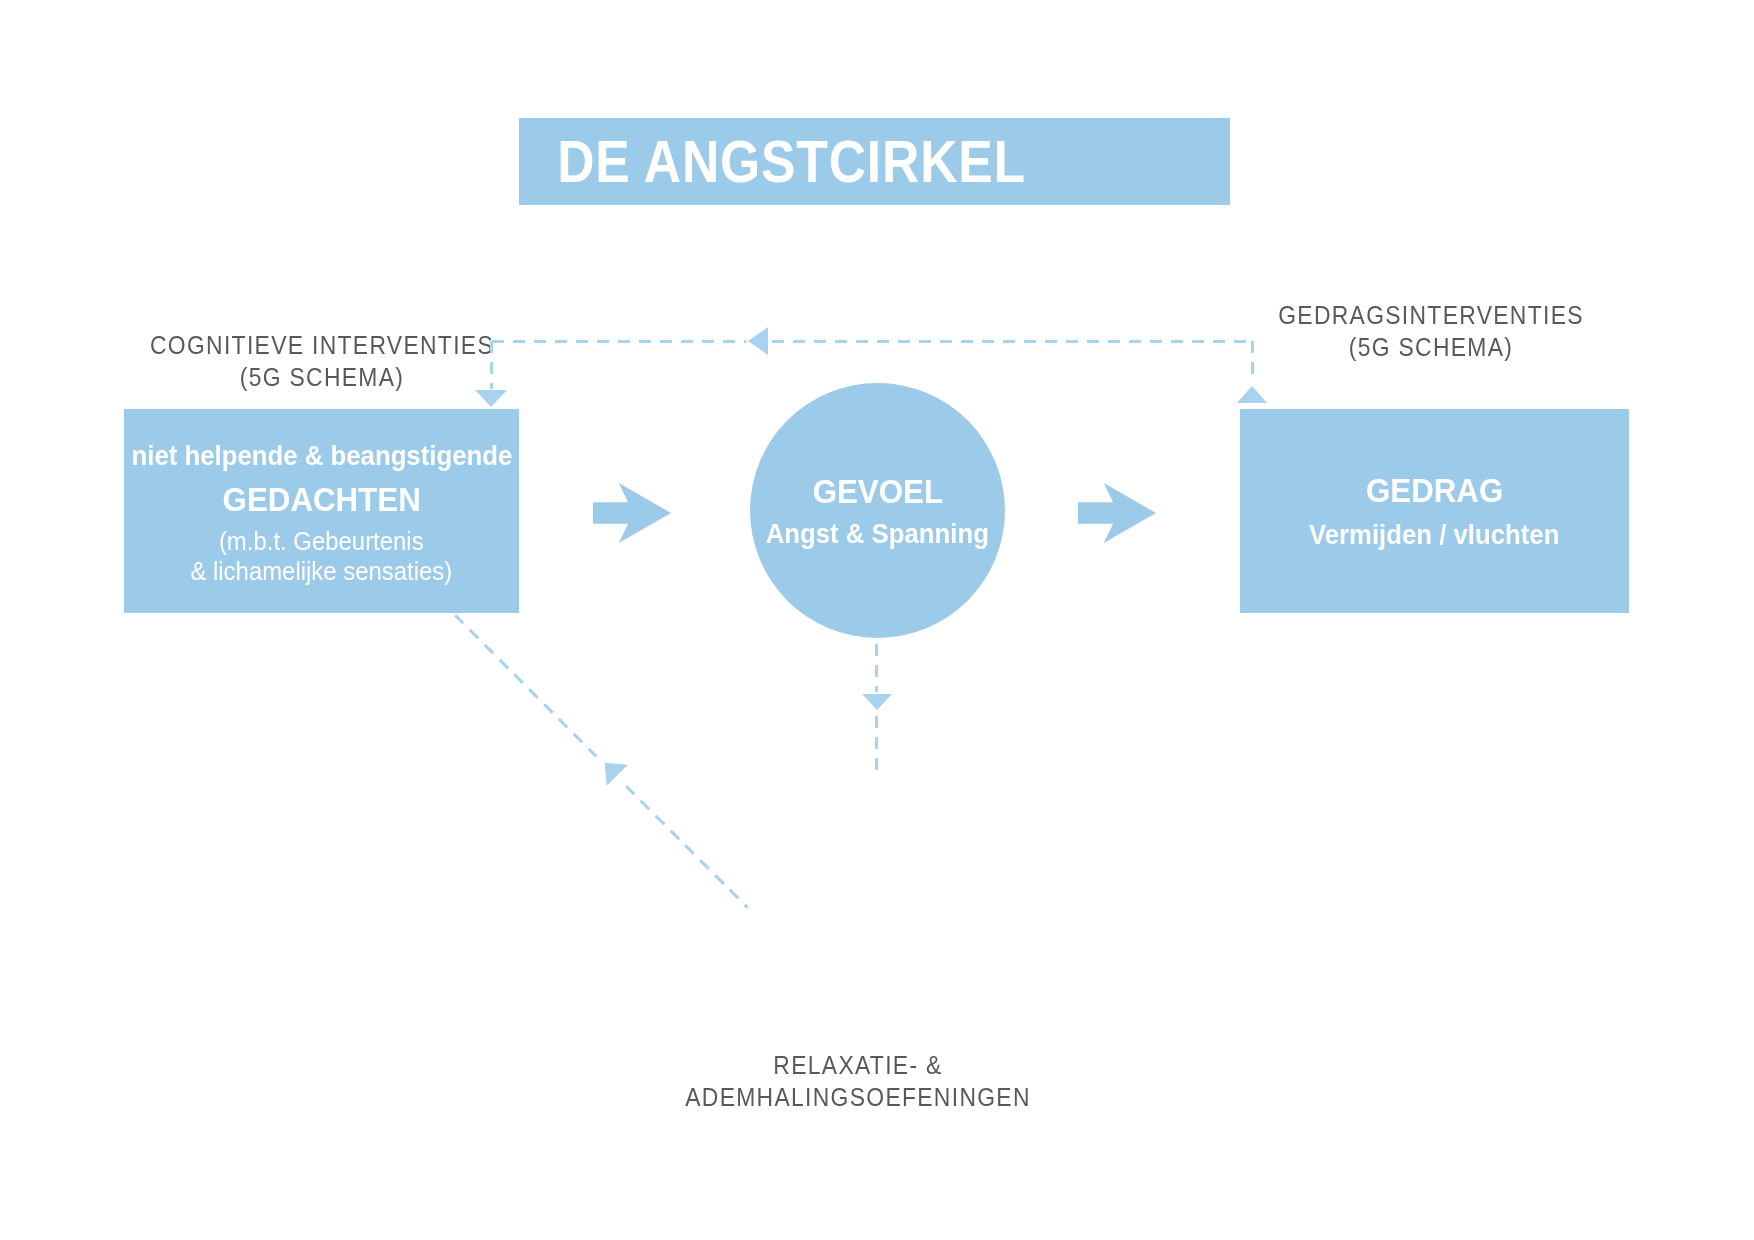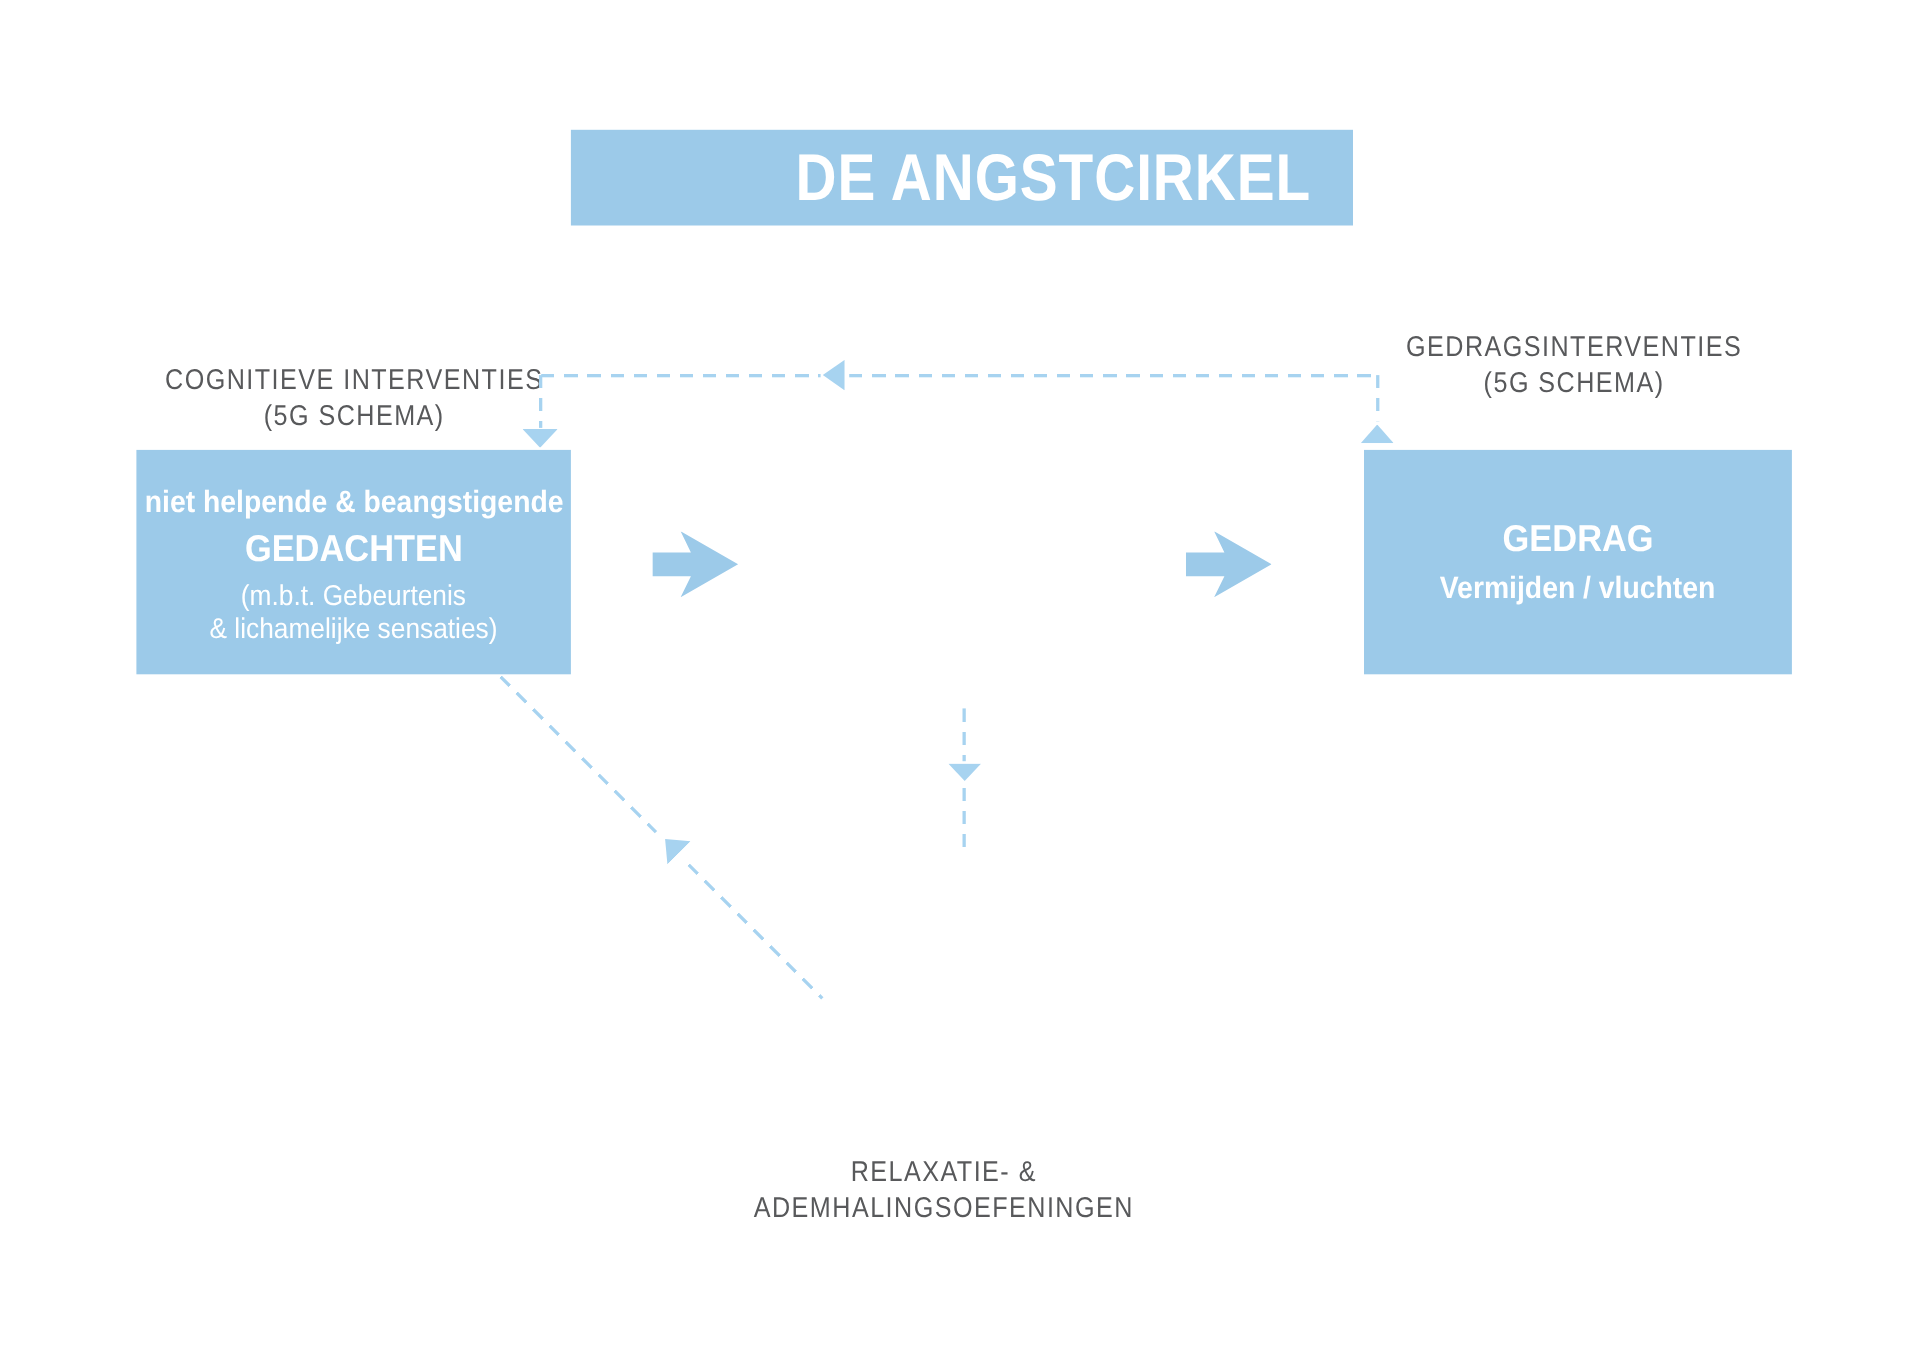--- a/index.html
+++ b/index.html
@@ -9,21 +9,21 @@
     --text-white:#ffffff;
   }
   html,body{margin:0;padding:0;background:#ffffff;}
   .canvas{
     position:relative;width:1754px;height:1240px;background:#ffffff;overflow:hidden;
     font-family:"Liberation Sans","DejaVu Sans",sans-serif;
   }
   .abs{position:absolute;}
   
   .banner{left:519px;top:118px;width:711px;height:87px;background:var(--fill-blue);
-    display:flex;align-items:center;justify-content:flex-end;}
+    display:flex;align-items:center;justify-content:flex-start;}
   .banner span{font-size:60px;font-weight:bold;color:var(--text-white);letter-spacing:1px;
     transform:scaleX(.86);white-space:nowrap;}
   
   .glabel{width:500px;text-align:center;color:var(--label-gray);font-size:26px;
     line-height:32px;letter-spacing:1.5px;transform:scaleX(.88);white-space:nowrap;}
   .glabel-cognitive{left:72px;top:329px;}
   .glabel-behavioral{left:1181px;top:299px;}
   .glabel-relaxation{left:608px;top:1049px;}
   
   .node{background:var(--fill-blue);color:var(--text-white);display:flex;flex-direction:column;
@@ -89,20 +89,24 @@
     <div>ADEMHALINGSOEFENINGEN</div>
   </div>
 
   <div class="abs node box-thoughts">
     <span class="t-sub mb12">niet helpende &amp; beangstigende</span>
     <span class="t-title mb10">GEDACHTEN</span>
     <span class="t-note">(m.b.t. Gebeurtenis</span>
     <span class="t-note">&amp; lichamelijke sensaties)</span>
   </div>
 
+  <div class="abs node circle circle-feeling">
+    <span class="t-title mb12">GEVOEL</span>
+    <span class="t-sub">Angst &amp; Spanning</span>
+  </div>
 
   <div class="abs node box-behavior">
     <span class="t-title mb14">GEDRAG</span>
     <span class="t-sub">Vermijden / vluchten</span>
   </div>
 
 
   <div class="abs solid-arrow solid-arrow-left"></div>
   <div class="abs solid-arrow solid-arrow-right"></div>
 

